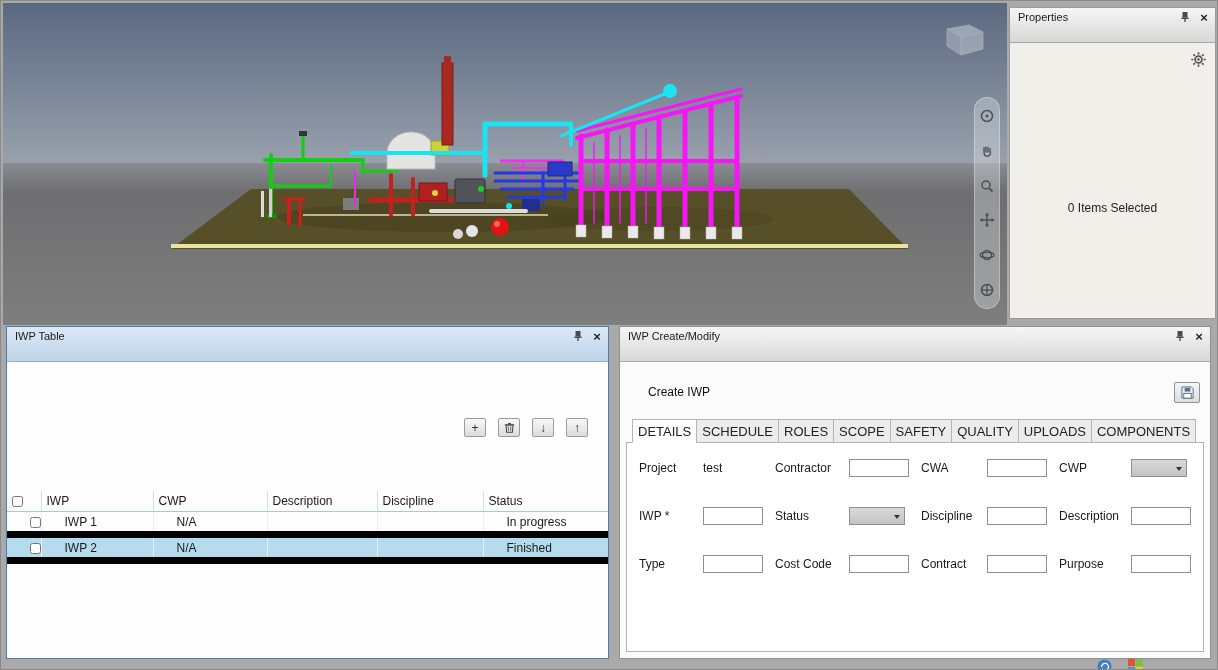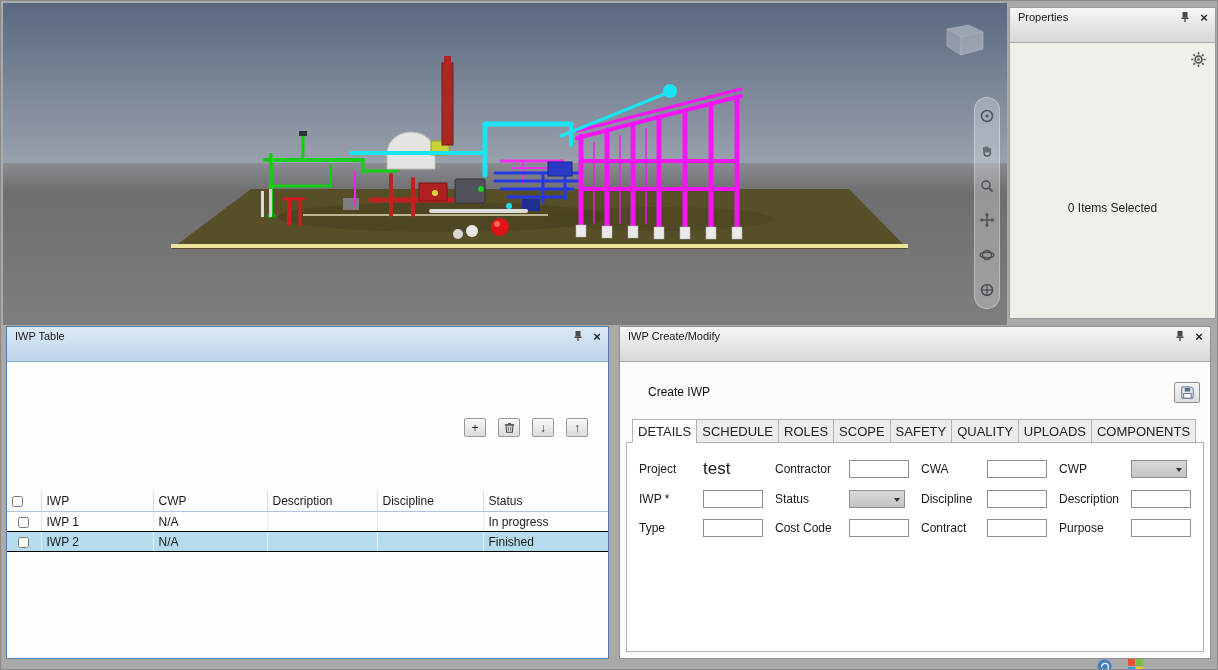--- a/index.html
+++ b/index.html
@@ -37,49 +37,49 @@
   .iwp-table-panel{left:5px;top:325px;width:603px;height:333px;border:1px solid #4d7dac;background:#fdfdfd;
                    display:flex;flex-direction:column;gap:48px;}
   .table-toolbar{display:flex;justify-content:flex-end;gap:12px;padding:8px 20px 6px 0;}
   .tool-btn{width:22px;height:19px;background:linear-gradient(#f8f8f8,#dcdcdc);border:1px solid #9a9a9a;
             border-radius:2px;font-size:12px;cursor:pointer;display:flex;align-items:center;justify-content:center;
             padding:0;color:#333;}
   .iwp-table{border-collapse:collapse;width:100%;font-size:12px;table-layout:fixed;}
   .iwp-table th{font-weight:normal;text-align:left;padding:2px 5px;height:16px;
                 border-bottom:1px solid #a9c5e0;border-right:1px solid #cfe0f0;white-space:nowrap;}
   .iwp-table th:last-child,.iwp-table td:last-child{border-right:none;}
-  .iwp-table td{padding:2px 5px;height:15px;border-right:1px solid #e7eff7;border-bottom:1px solid #000000;white-space:nowrap;}
+  .iwp-table td{padding:2px 23px;height:15px;border-right:1px solid #e7eff7;border-bottom:7px solid #000000;white-space:nowrap;}
   .cb-cell{text-align:center;}
   .iwp-table input[type=checkbox]{width:11px;height:11px;margin:0;vertical-align:middle;}
   .row-selected td{background:#b5dcec;}
   .table-empty{flex:1;}
 
   
   .iwp-create-panel{left:618px;top:325px;width:592px;height:333px;border:1px solid #8f8f8f;background:#fbfbfb;
                     display:flex;flex-direction:column;}
   .create-header{display:flex;justify-content:space-between;align-items:center;padding:7px 10px 4px 12px;}
   .create-heading{font-size:12px;font-weight:400;margin:16px;color:#111;}
   .save-btn{width:26px;height:21px;background:linear-gradient(#f6f6f6,#dedede);border:1px solid #909090;
             border-radius:2px;display:flex;align-items:center;justify-content:center;cursor:pointer;padding:0;}
   .tabs{display:flex;padding-left:12px;position:relative;z-index:2;margin-bottom:-1px;}
   .tab{font-size:13px;padding:4px 5px 3px;background:#ececec;border:1px solid #b3b3b3;border-right:none;
        cursor:pointer;white-space:nowrap;color:#222;}
   .tab:last-child{border-right:1px solid #b3b3b3;}
   .tab.active{background:#fff;border-bottom:1px solid #fff;}
   .form-box{flex:1;margin:0 6px 6px 6px;border:1px solid #b3b3b3;background:#fff;padding:16px 0 0 12px;}
   .form-grid{display:grid;grid-template-columns:64px 72px 74px 72px 66px 72px 72px 58px;
-             row-gap:11px;align-items:center;font-size:12px;}
+             row-gap:30px;align-items:center;font-size:12px;}
   .fld-label{overflow:hidden;white-space:nowrap;padding-right:4px;color:#1a1a1a;}
   .fld-input{width:54px;height:16px;border:1px solid #8f8f8f;background:#fff;font-size:11px;padding:0 2px;
              font-family:"Liberation Sans",sans-serif;}
   .fld-select{position:relative;width:56px;height:18px;border:1px solid #8f8f8f;
               background:linear-gradient(#d9d9d9,#c3c3c3);box-sizing:border-box;cursor:pointer;}
   .fld-select .arrow{position:absolute;right:4px;top:7px;width:0;height:0;
               border-left:3.5px solid transparent;border-right:3.5px solid transparent;border-top:4px solid #333;}
-  .fld-plain{font-size:17px;}
+  .fld-plain{font-size:12px;}
 
   
   .peek-icon{position:absolute;cursor:pointer;}
   .peek-grid{display:grid;grid-template-columns:7px 7px;grid-template-rows:7px 7px;gap:1px;}
   .pg1{background:#e8502e;} .pg2{background:#7ac143;} .pg3{background:#2e9fe8;} .pg4{background:#f5c518;}
 </style>
 </head>
 <body>
 
 <div class="app">

